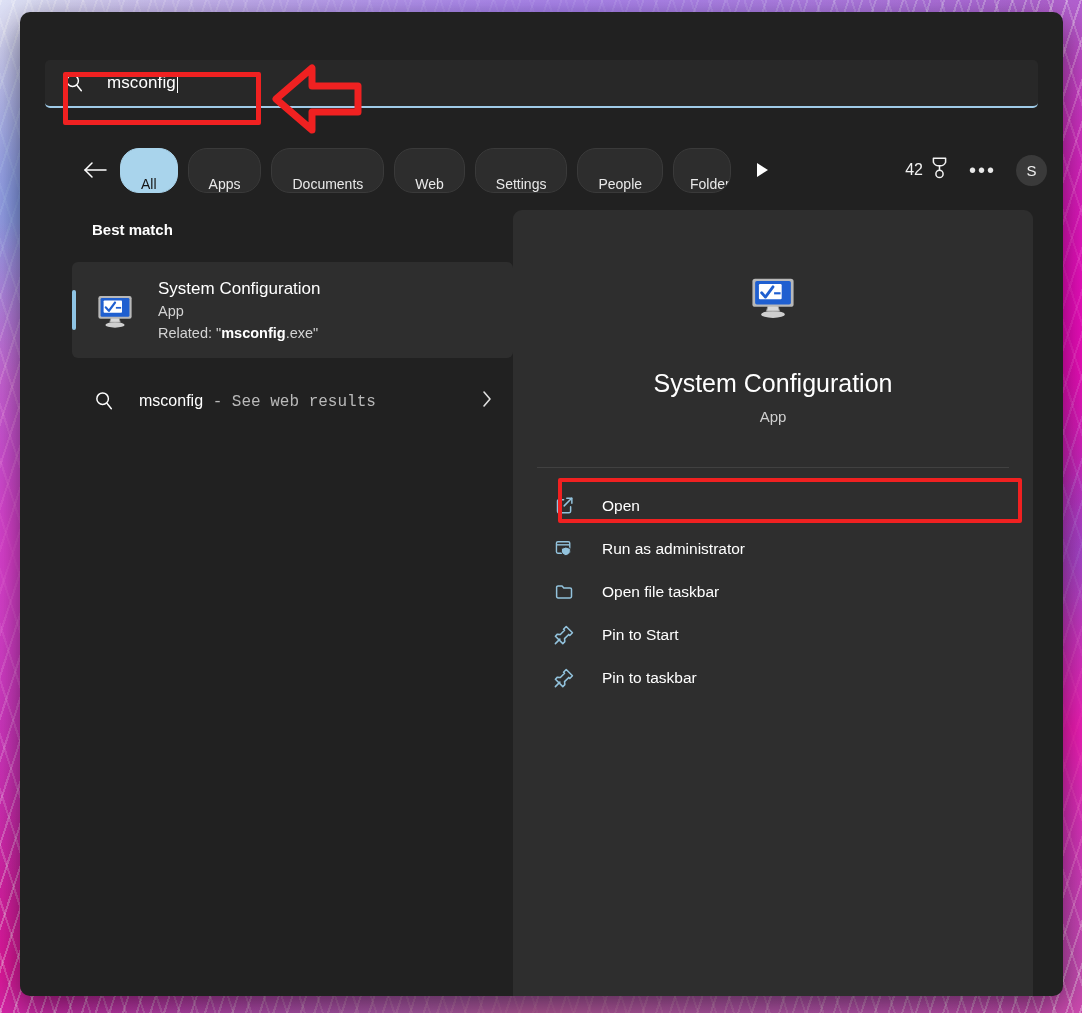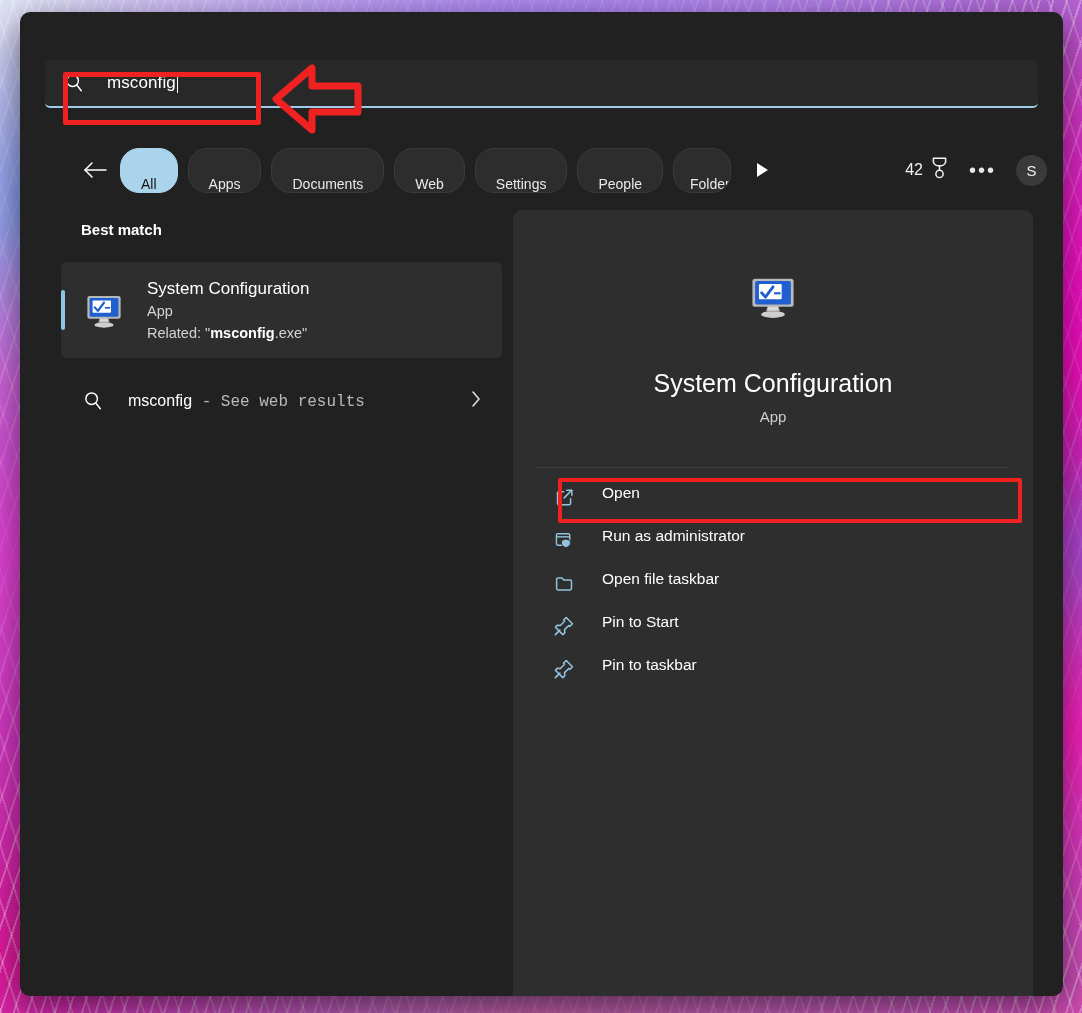--- a/index.html
+++ b/index.html
@@ -170,21 +170,21 @@
     background: #3a3a3a;
     color: #f0f0f0;
     font-size: 15px;
     display: flex; align-items: center; justify-content: center;
     cursor: pointer;
   }
 
   
   #results-col {
     position: absolute;
-    left: 41px;
+    left: 52px;
     top: 198px;
     width: 460px;
     bottom: 0;
   }
   .section-head {
     color: #ffffff;
     font-size: 15px;
     font-weight: bold;
     margin-left: 20px;
   }
@@ -266,21 +266,21 @@
     margin: 42px auto 0;
     width: 472px;
     height: 1px;
     background: #414141;
   }
   #actions-list { margin-top: 16px; padding: 0 18px; }
   .action-row {
     position: relative;
     height: 43px;
     display: flex;
-    align-items: flex-start;
+    align-items: center;
     border-radius: 4px;
     cursor: pointer;
   }
   .action-icon {
     width: 26px; height: 26px;
     margin-left: 20px;
     flex: 0 0 auto;
     display: flex; align-items: center; justify-content: center;
   }
   .action-label {

